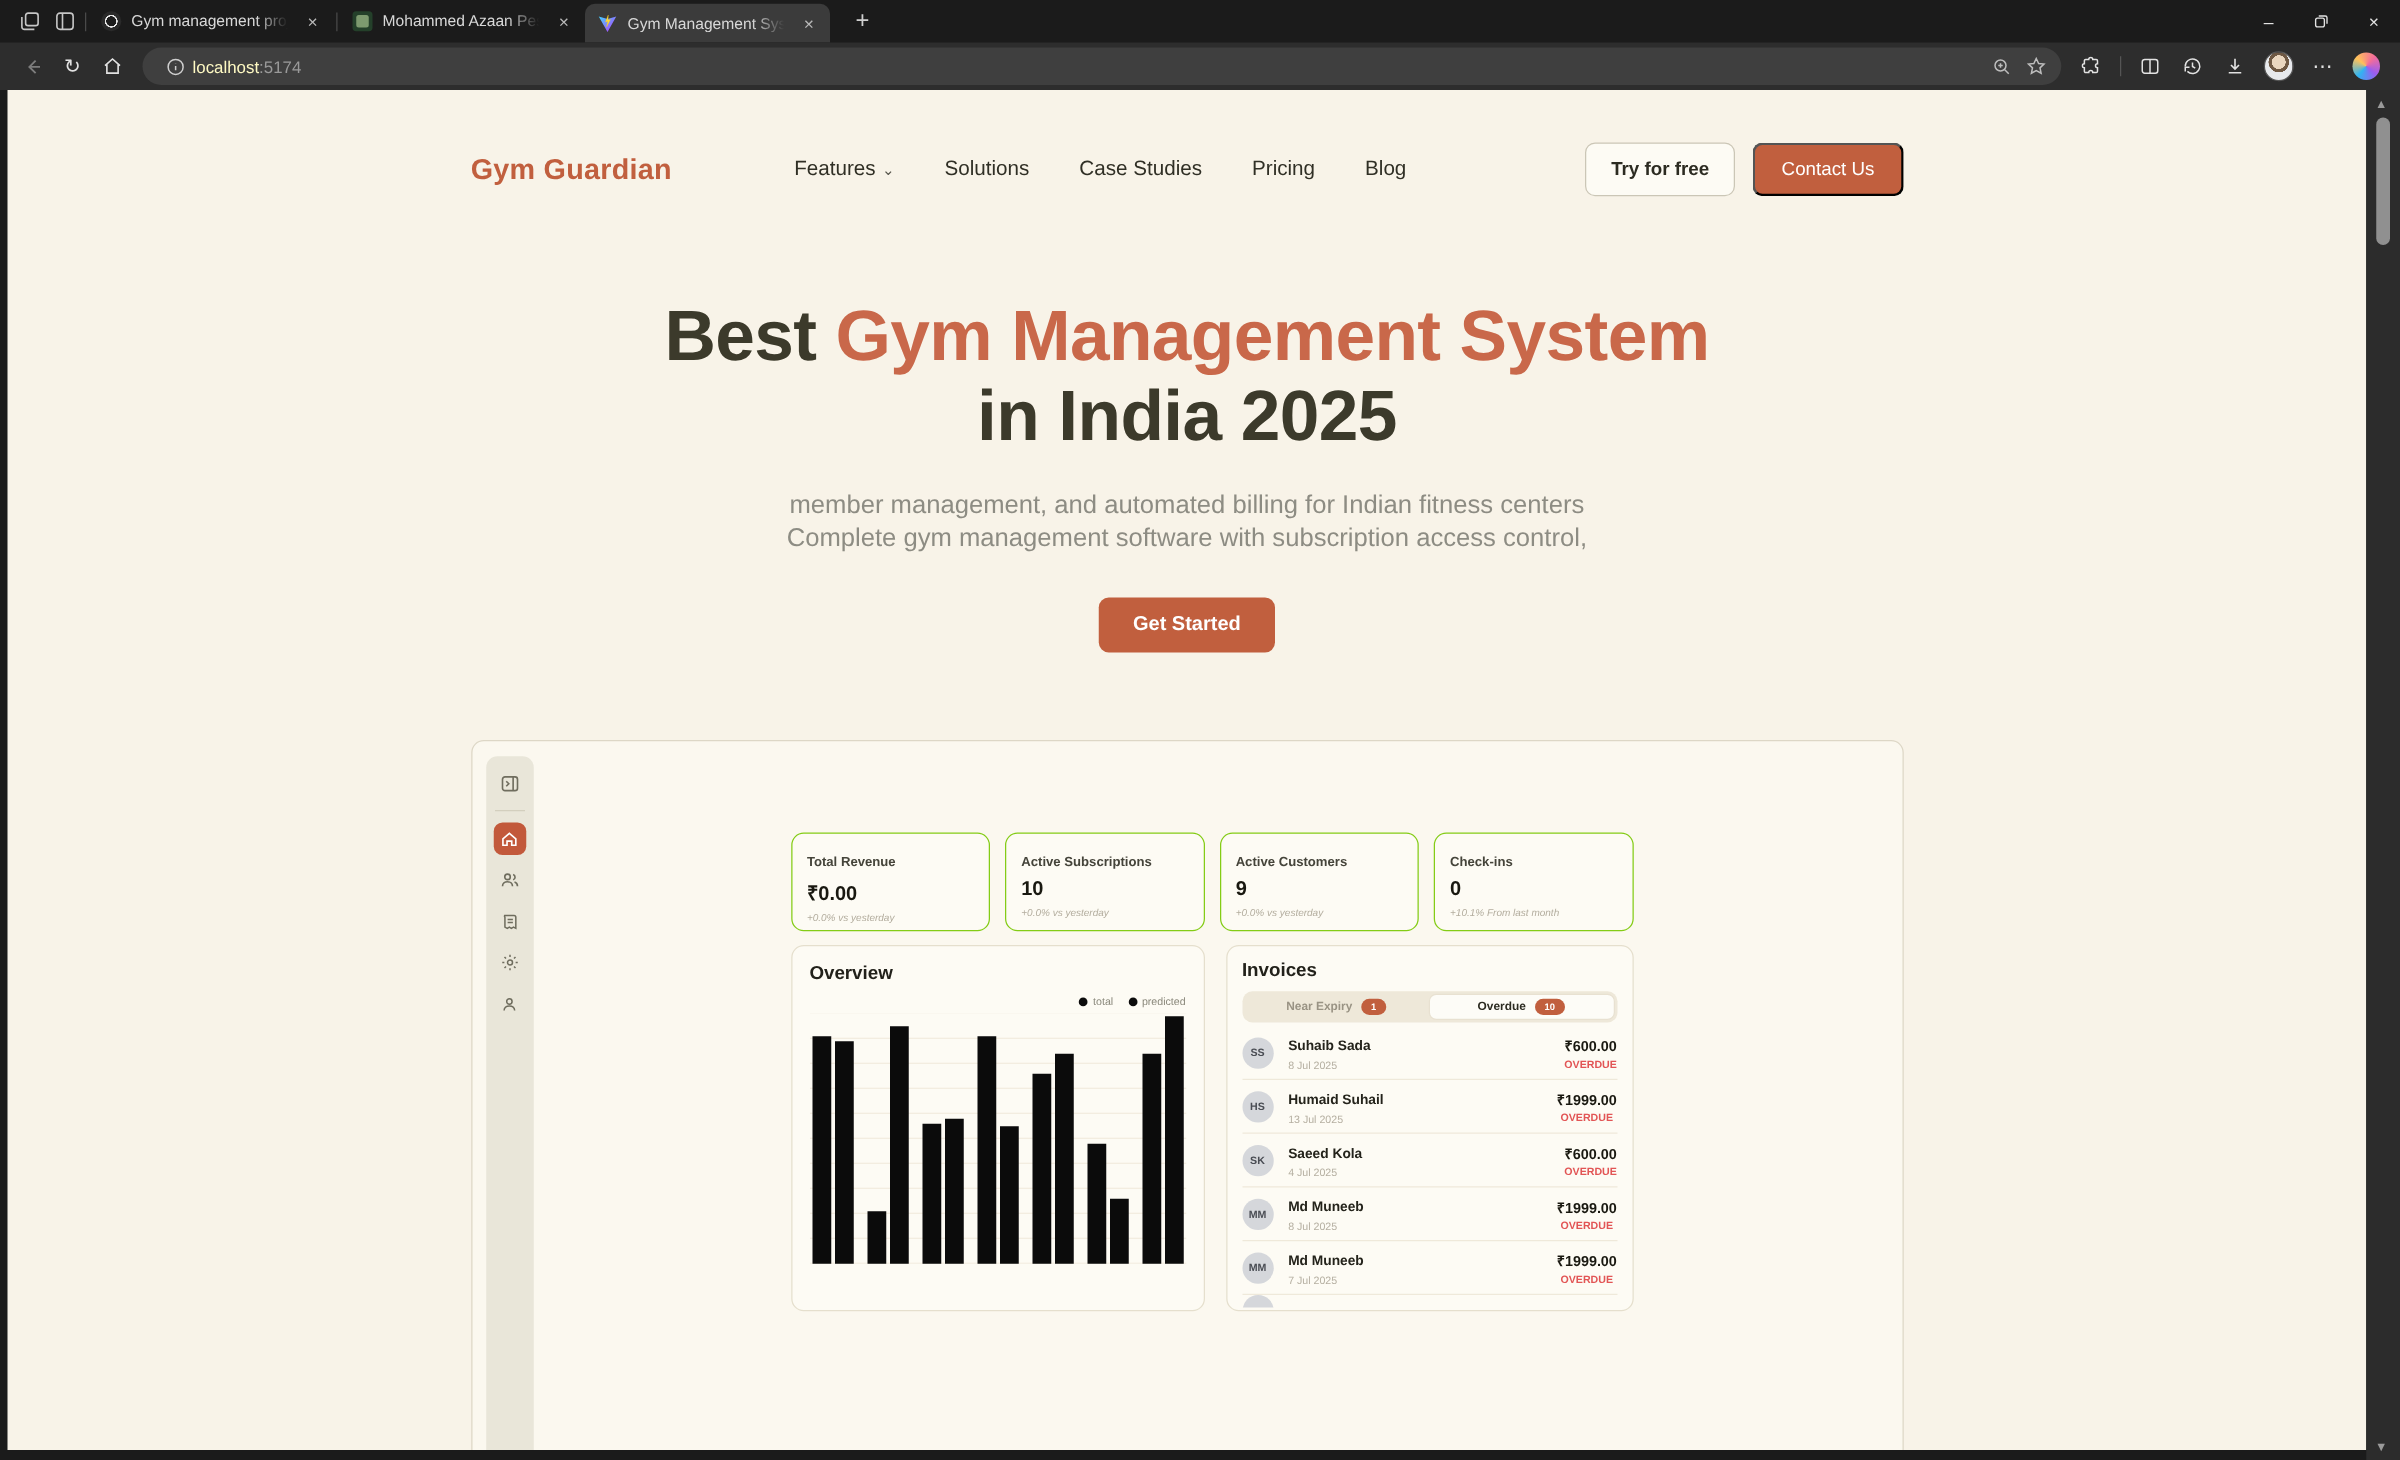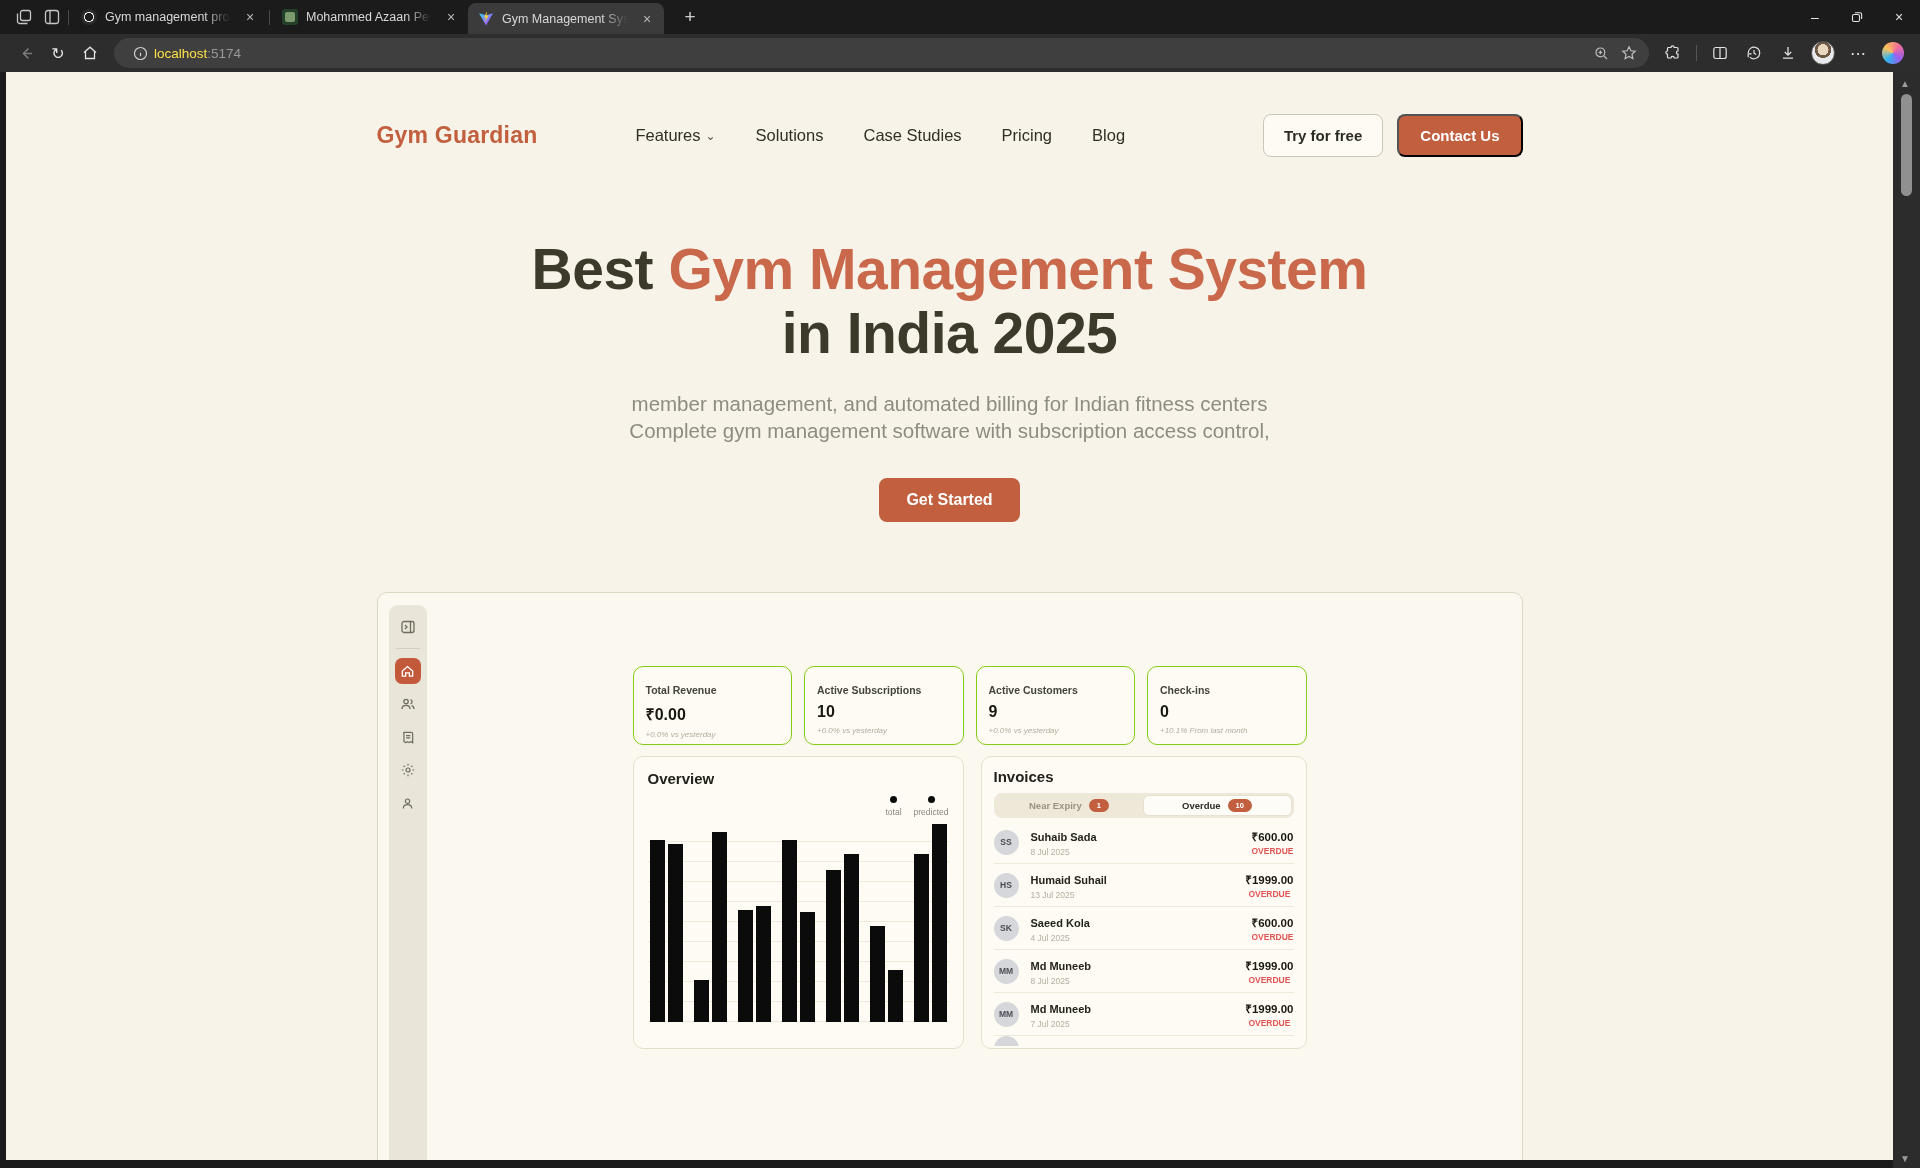--- a/index.html
+++ b/index.html
@@ -24,21 +24,21 @@
   .newtab { color:#cfcfcf; font-size:19px; margin-left:12px; width:28px; height:28px; display:grid; place-items:center; }
   .wincontrols { margin-left:auto; display:flex; height:34px; }
   .winbtn { width:42px; height:34px; display:grid; place-items:center; color:#e3e3e3; font-size:14px; }
 
   .toolbar { position:absolute; top:34px; left:0; width:1920px; height:38px; background:#2d2d2d;
              display:flex; align-items:center; padding:0 10px; }
   .nav-btn { width:32px; height:30px; display:grid; place-items:center; color:#e2e2e2; font-size:16px; }
   .nav-btn.dim { color:#7c7c7c; }
   .addr { flex:1; height:30px; margin:0 8px; background:#3f3f3f; border-radius:15px;
           display:flex; align-items:center; padding:0 6px 0 12px; }
-  .addr .host { color:#fde047; font-size:13.5px; }
+  .addr .host { color:#fef9c3; font-size:13.5px; }
   .addr .port { color:#9a9a9a; font-size:13.5px; }
   .addr-spacer { flex:1; }
   .addr-icon { width:28px; height:28px; display:grid; place-items:center; color:#cfcfcf; }
   .tools-right { display:flex; align-items:center; gap:2px; }
   .tool-sep { width:1px; height:16px; background:#555; margin:0 5px; }
   .avatar-chip { width:24px; height:24px; border-radius:50%; margin:0 5px;
     background:radial-gradient(circle at 50% 35%, #e9d6bf 0 30%, #6e5843 31% 45%, #e7e9ec 46%); border:1px solid #555; }
   .copilot { width:22px; height:22px; border-radius:50%; margin:0 6px;
     background:conic-gradient(from 40deg, #f36d9a, #9a5df0, #30b4f2, #ffc259, #f36d9a); }
 
@@ -52,21 +52,21 @@
 
   
   .site-header { width:1146px; margin:42px auto 0; display:flex; align-items:center; }
   .brand { font-size:23px; font-weight:800; color:#c15f3e; letter-spacing:.2px; }
   .site-nav { display:flex; gap:40px; margin-left:98px; align-items:center; }
   .nav-link { font-size:16.5px; font-weight:500; color:#302f25; display:flex; align-items:center; gap:5px;justify-content:space-between; }
   .nav-link .chev { font-size:12px; color:#55544a; }
   .hdr-buttons { margin-left:auto; display:flex; gap:14px; }
   .btn-outline { background:#fdfbf4; border:1px solid #cbc6b6; border-radius:8px; padding:11px 20px;
                  font-size:15px; font-weight:600; color:#2c2b21; }
-  .btn-primary { background:#c15f3e; border-radius:8px; padding:11px 21px; font-size:15px; font-weight:700; color:#fff; }
+  .btn-primary { background:#c15f3e; border-radius:8px; padding:11px 21px; font-size:15px; font-weight:400; color:#fff; }
 
   
   .hero { text-align:center; margin-top:80px; }
   .hero h1 { font-size:57px; line-height:1.13; font-weight:800; color:#3c3a2b; letter-spacing:-.5px; }
   .hero h1 .accent { color:#c9684a; }
   .hero-sub { margin-top:24px; font-size:20.5px; line-height:1.33; color:#8d8c83; }
   .get-started { display:inline-block; margin-top:34px; background:#c15f3e; color:#fff; font-size:16px;
                  font-weight:600; padding:13px 27px; border-radius:8px; }
 
   
@@ -88,21 +88,21 @@
   .stat { flex:1; background:#fdfbf4; border:1px solid #84cc16; border-radius:10px; padding:17px 12px; height:79px; }
   .stat .lbl { font-size:10.5px; font-weight:600; color:#45443a; }
   .stat .val { font-size:16px; font-weight:800; color:#191810; margin-top:7px; }
   .stat .sub { font-size:8px; color:#b3ad9e; margin-top:5px;font-style:italic; }
 
   .panels { position:absolute; left:255px; top:163px; width:674px; display:flex; gap:17px; }
   .panel { background:#fdfbf4; border:1px solid #e5dfcd; border-radius:10px; height:293px; }
   .panel-title { font-size:15px; font-weight:800; color:#22211a; }
   .p-overview { width:331px; padding:13px 14px; }
   .legend { display:flex; justify-content:flex-end; gap:12px; margin-top:9px; }
-  .legend-item { display:flex; align-items:center; gap:4px; font-size:8.5px; color:#8a887b;flex-direction:column; }
+  .legend-item { display:flex; align-items:center; gap:4px; font-size:8.5px; color:#8a887b; }
   .legend-dot { width:7px; height:7px; border-radius:50%; background:#0b0b0b; }
   .plot { margin-top:5px; height:200px; display:flex; align-items:flex-end; justify-content:space-between;
           padding:0 2px; background-image:linear-gradient(to top, #efe8d9 1px, transparent 1px);
           background-size:100% 20px; }
   .bar-group { display:flex; align-items:flex-end; gap:3px; height:100%; }
   .bar { width:15px; background:#0b0b0b; }
 
   .p-invoices { width:326px; padding:11px 12px; position:relative; overflow:hidden; }
   .seg-bar { margin-top:8px; height:25px; background:#eee8d9; border-radius:8px; display:flex; padding:2px; }
   .seg { flex:1; display:flex; align-items:center; justify-content:center; gap:7px;

